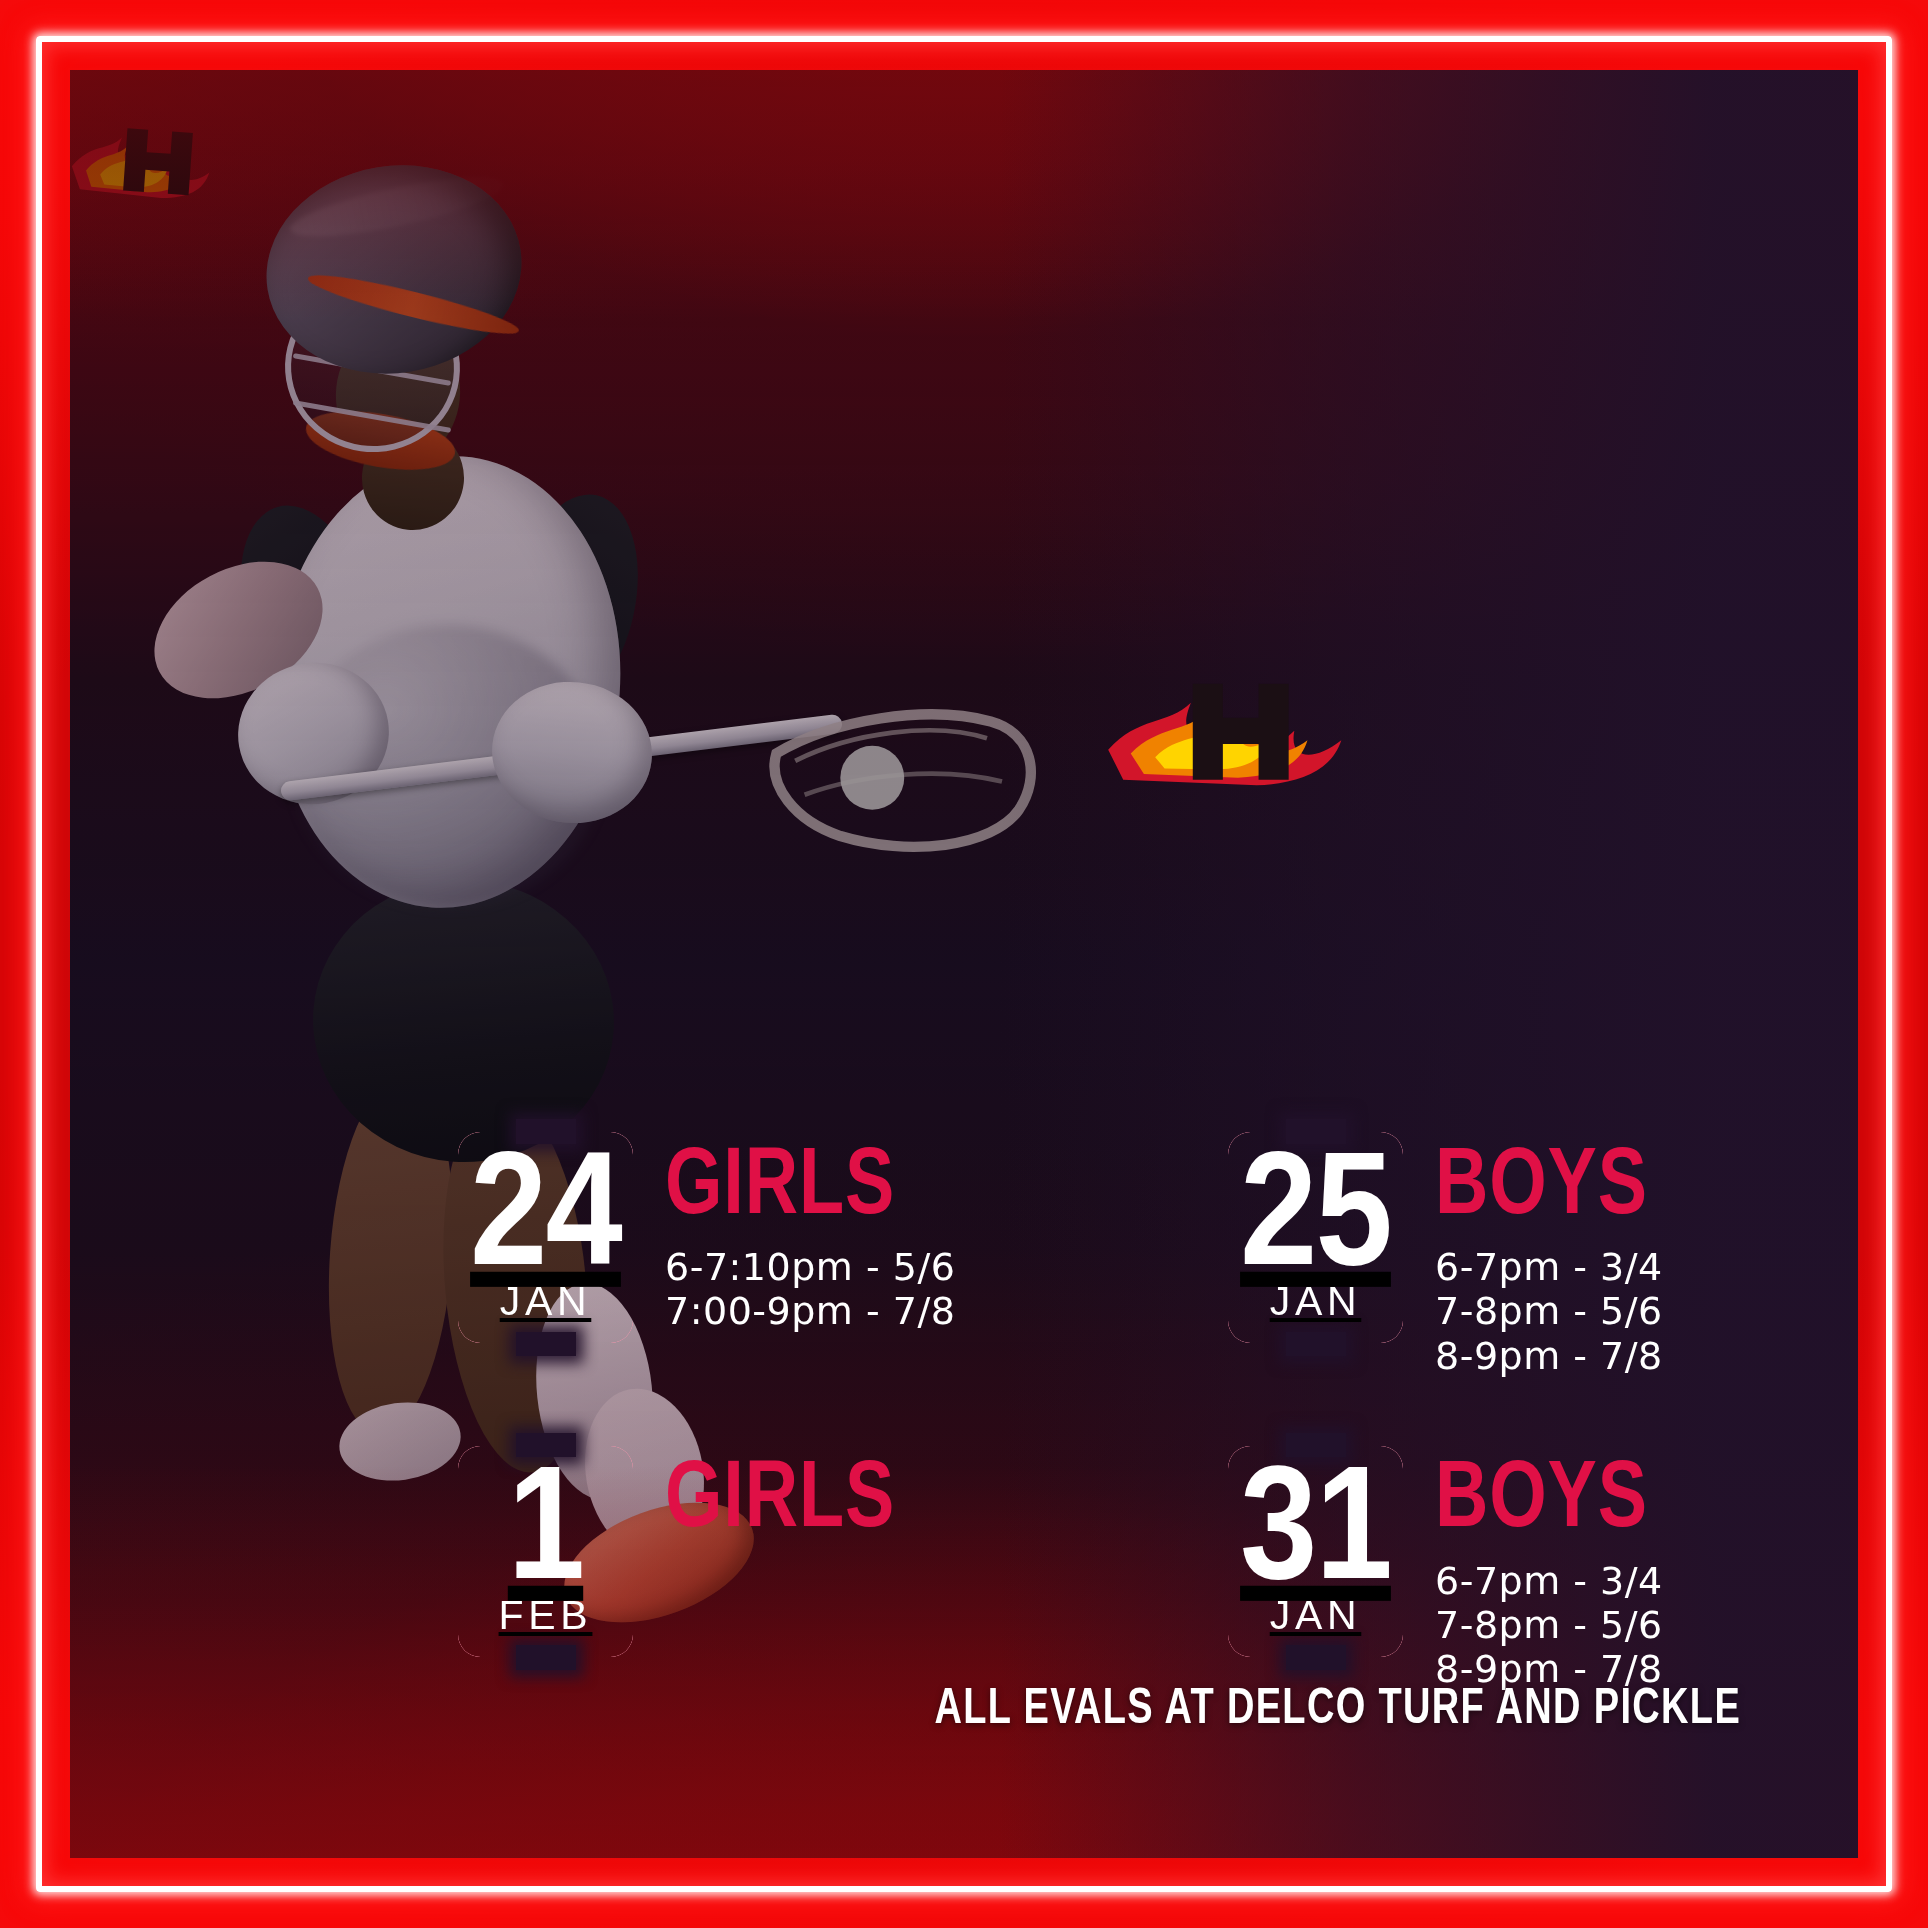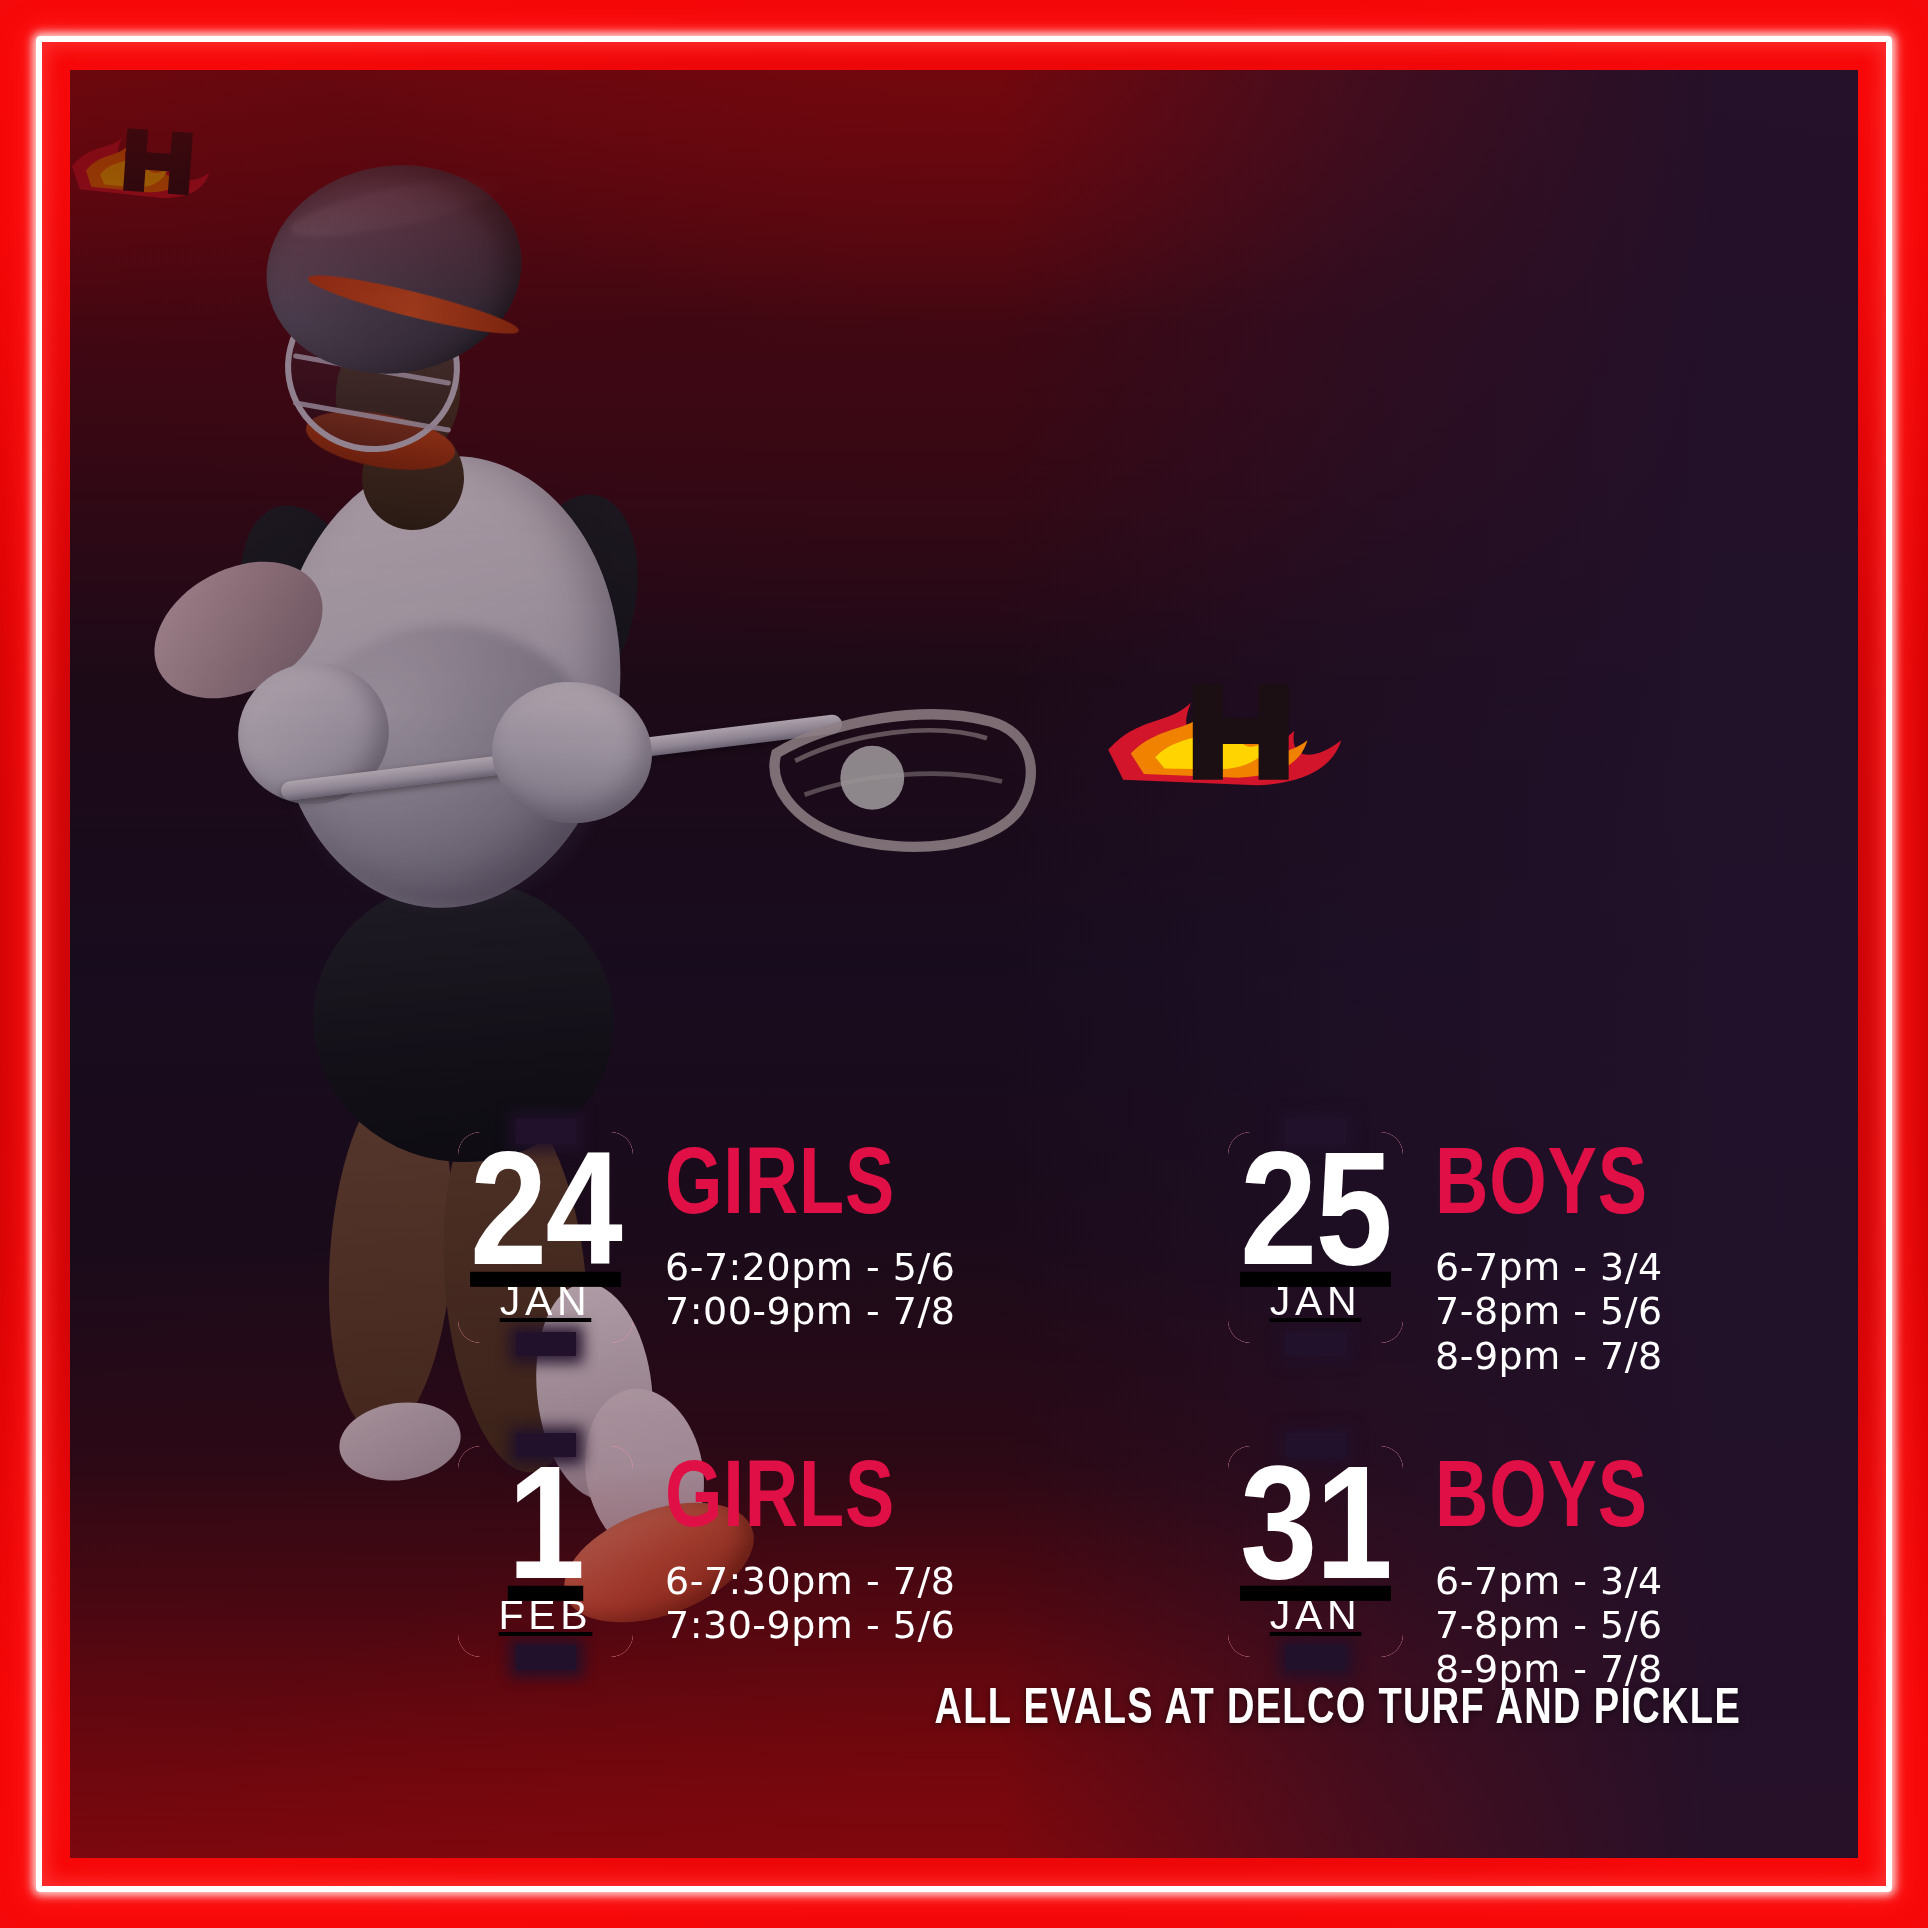--- a/index.html
+++ b/index.html
@@ -392,21 +392,21 @@
         <div class="datebox">
           <div class="neon"></div>
           <div class="notch top"></div>
           <div class="notch bot"></div>
           <div class="day">24</div>
           <div class="mon">JAN</div>
         </div>
         <div class="cardinfo">
           <div class="grp">GIRLS</div>
           <div class="times">
-            <div>6-7:20pm - 5/6</div>
+            <div>6-7:10pm - 5/6</div>
             <div>7:00-9pm - 7/8</div>
           </div>
         </div>
       </div>
 
       <div class="card">
         <div class="datebox">
           <div class="neon"></div>
           <div class="notch top"></div>
           <div class="notch bot"></div>
@@ -426,24 +426,20 @@
       <div class="card">
         <div class="datebox">
           <div class="neon"></div>
           <div class="notch top"></div>
           <div class="notch bot"></div>
           <div class="day">1</div>
           <div class="mon">FEB</div>
         </div>
         <div class="cardinfo">
           <div class="grp">GIRLS</div>
-          <div class="times">
-            <div>6-7:30pm - 7/8</div>
-            <div>7:30-9pm - 5/6</div>
-          </div>
         </div>
       </div>
 
       <div class="card">
         <div class="datebox">
           <div class="neon"></div>
           <div class="notch top"></div>
           <div class="notch bot"></div>
           <div class="day">31</div>
           <div class="mon">JAN</div>

